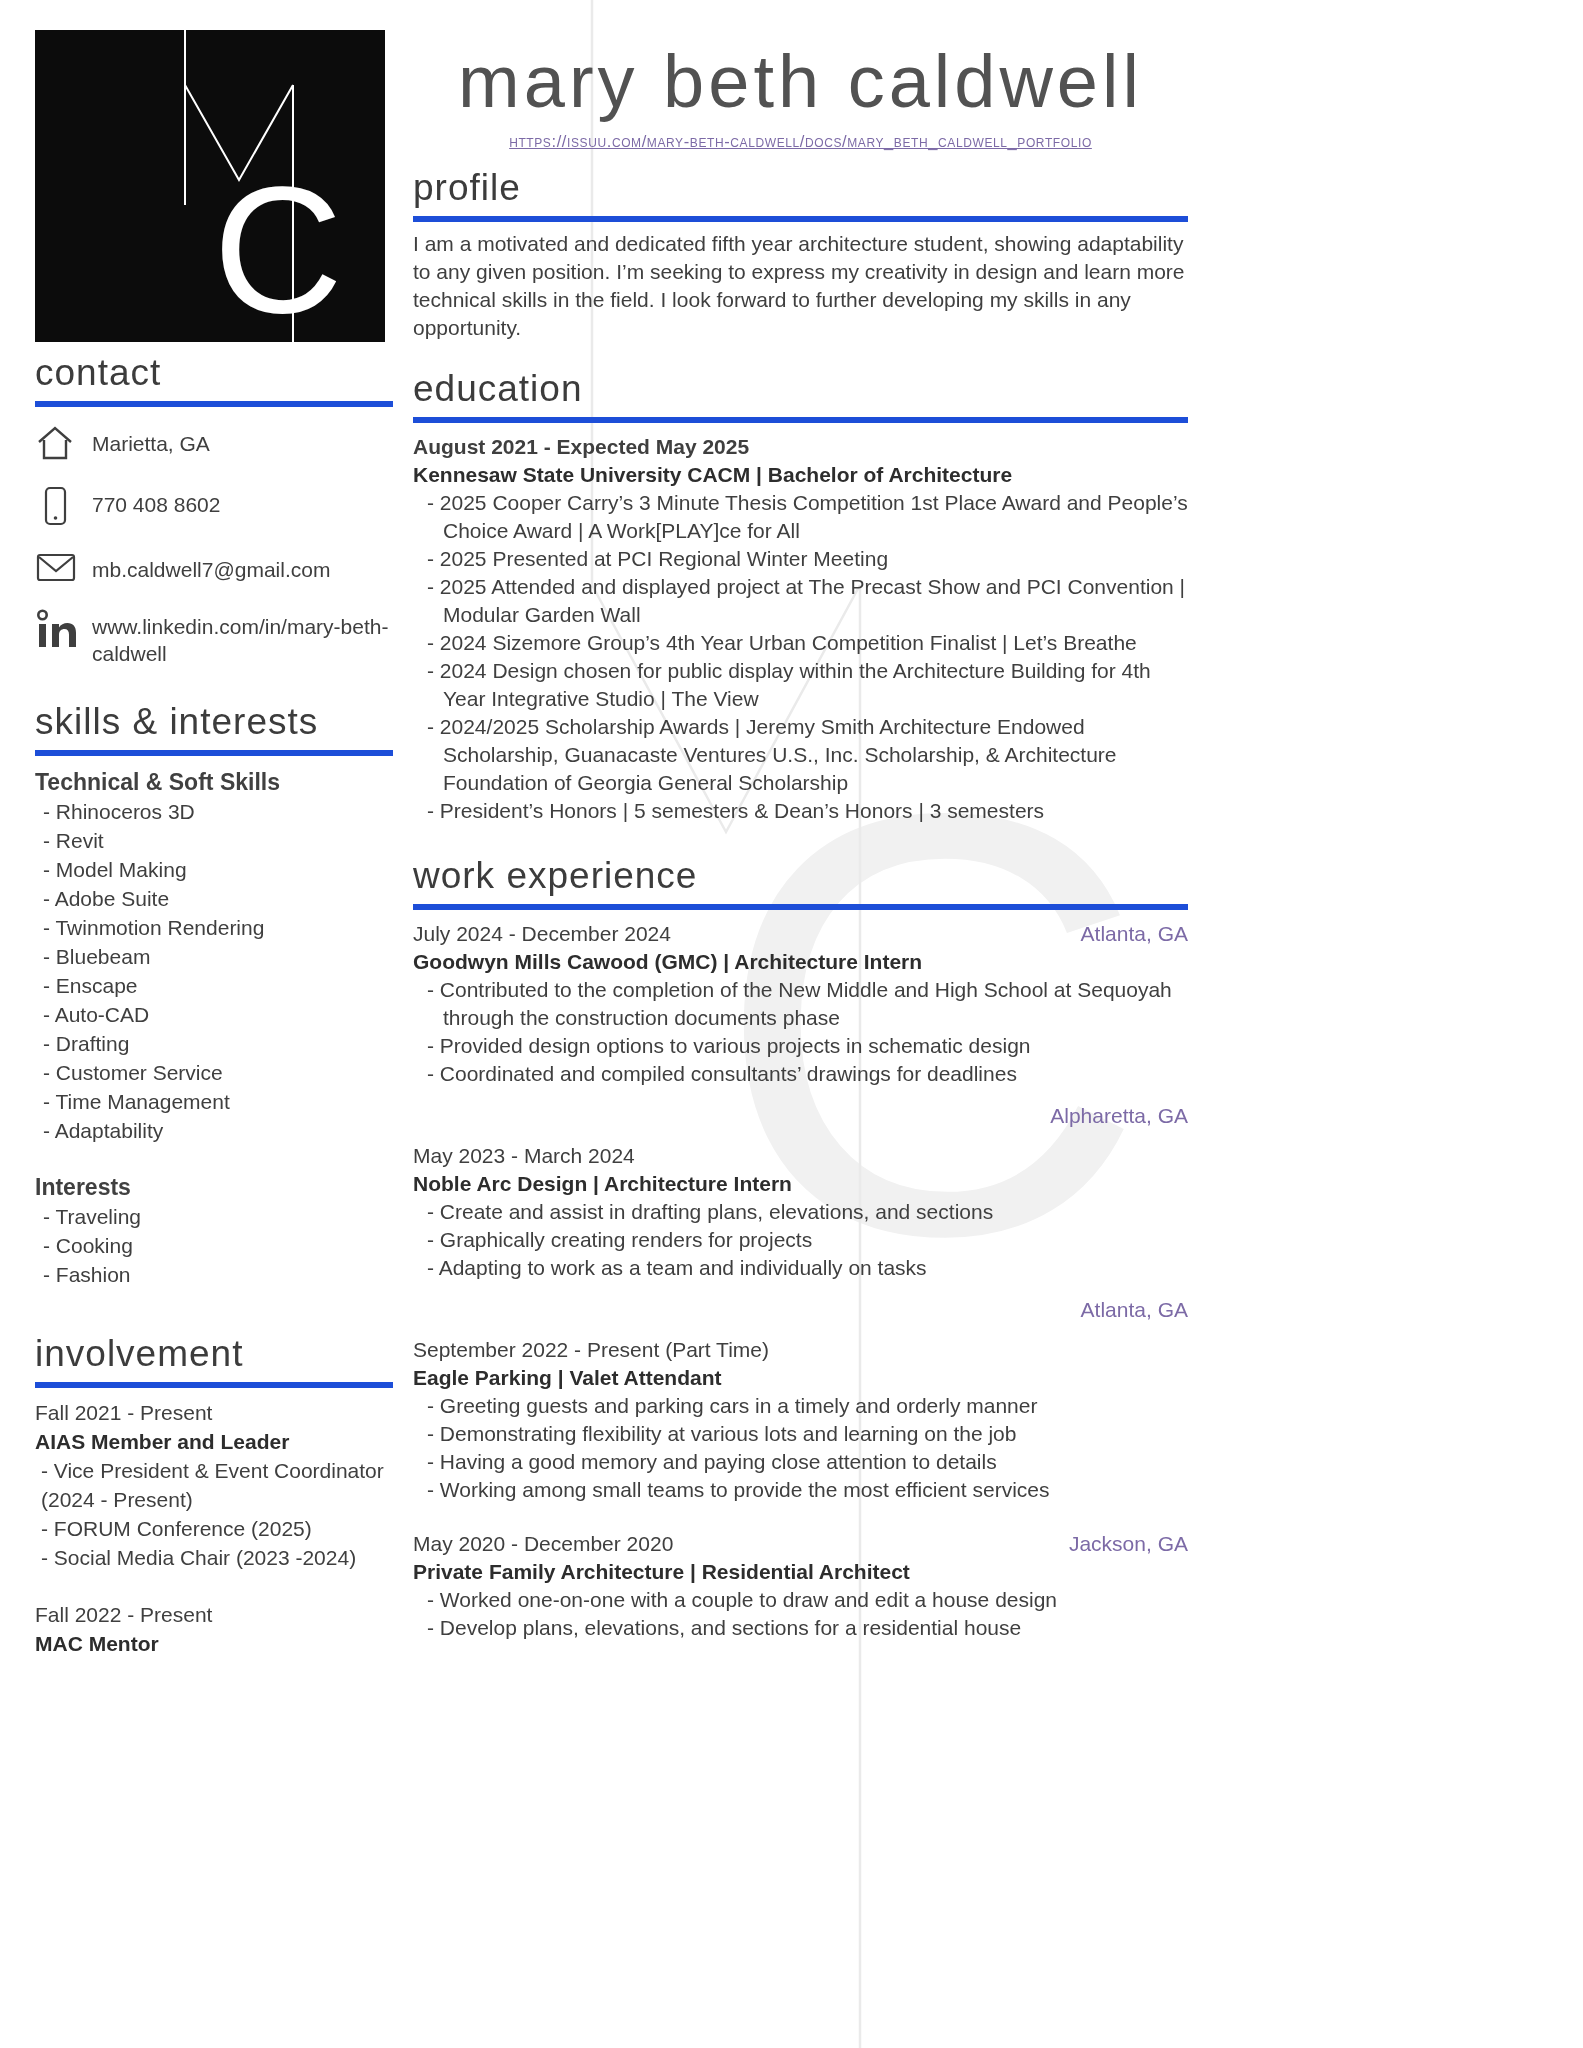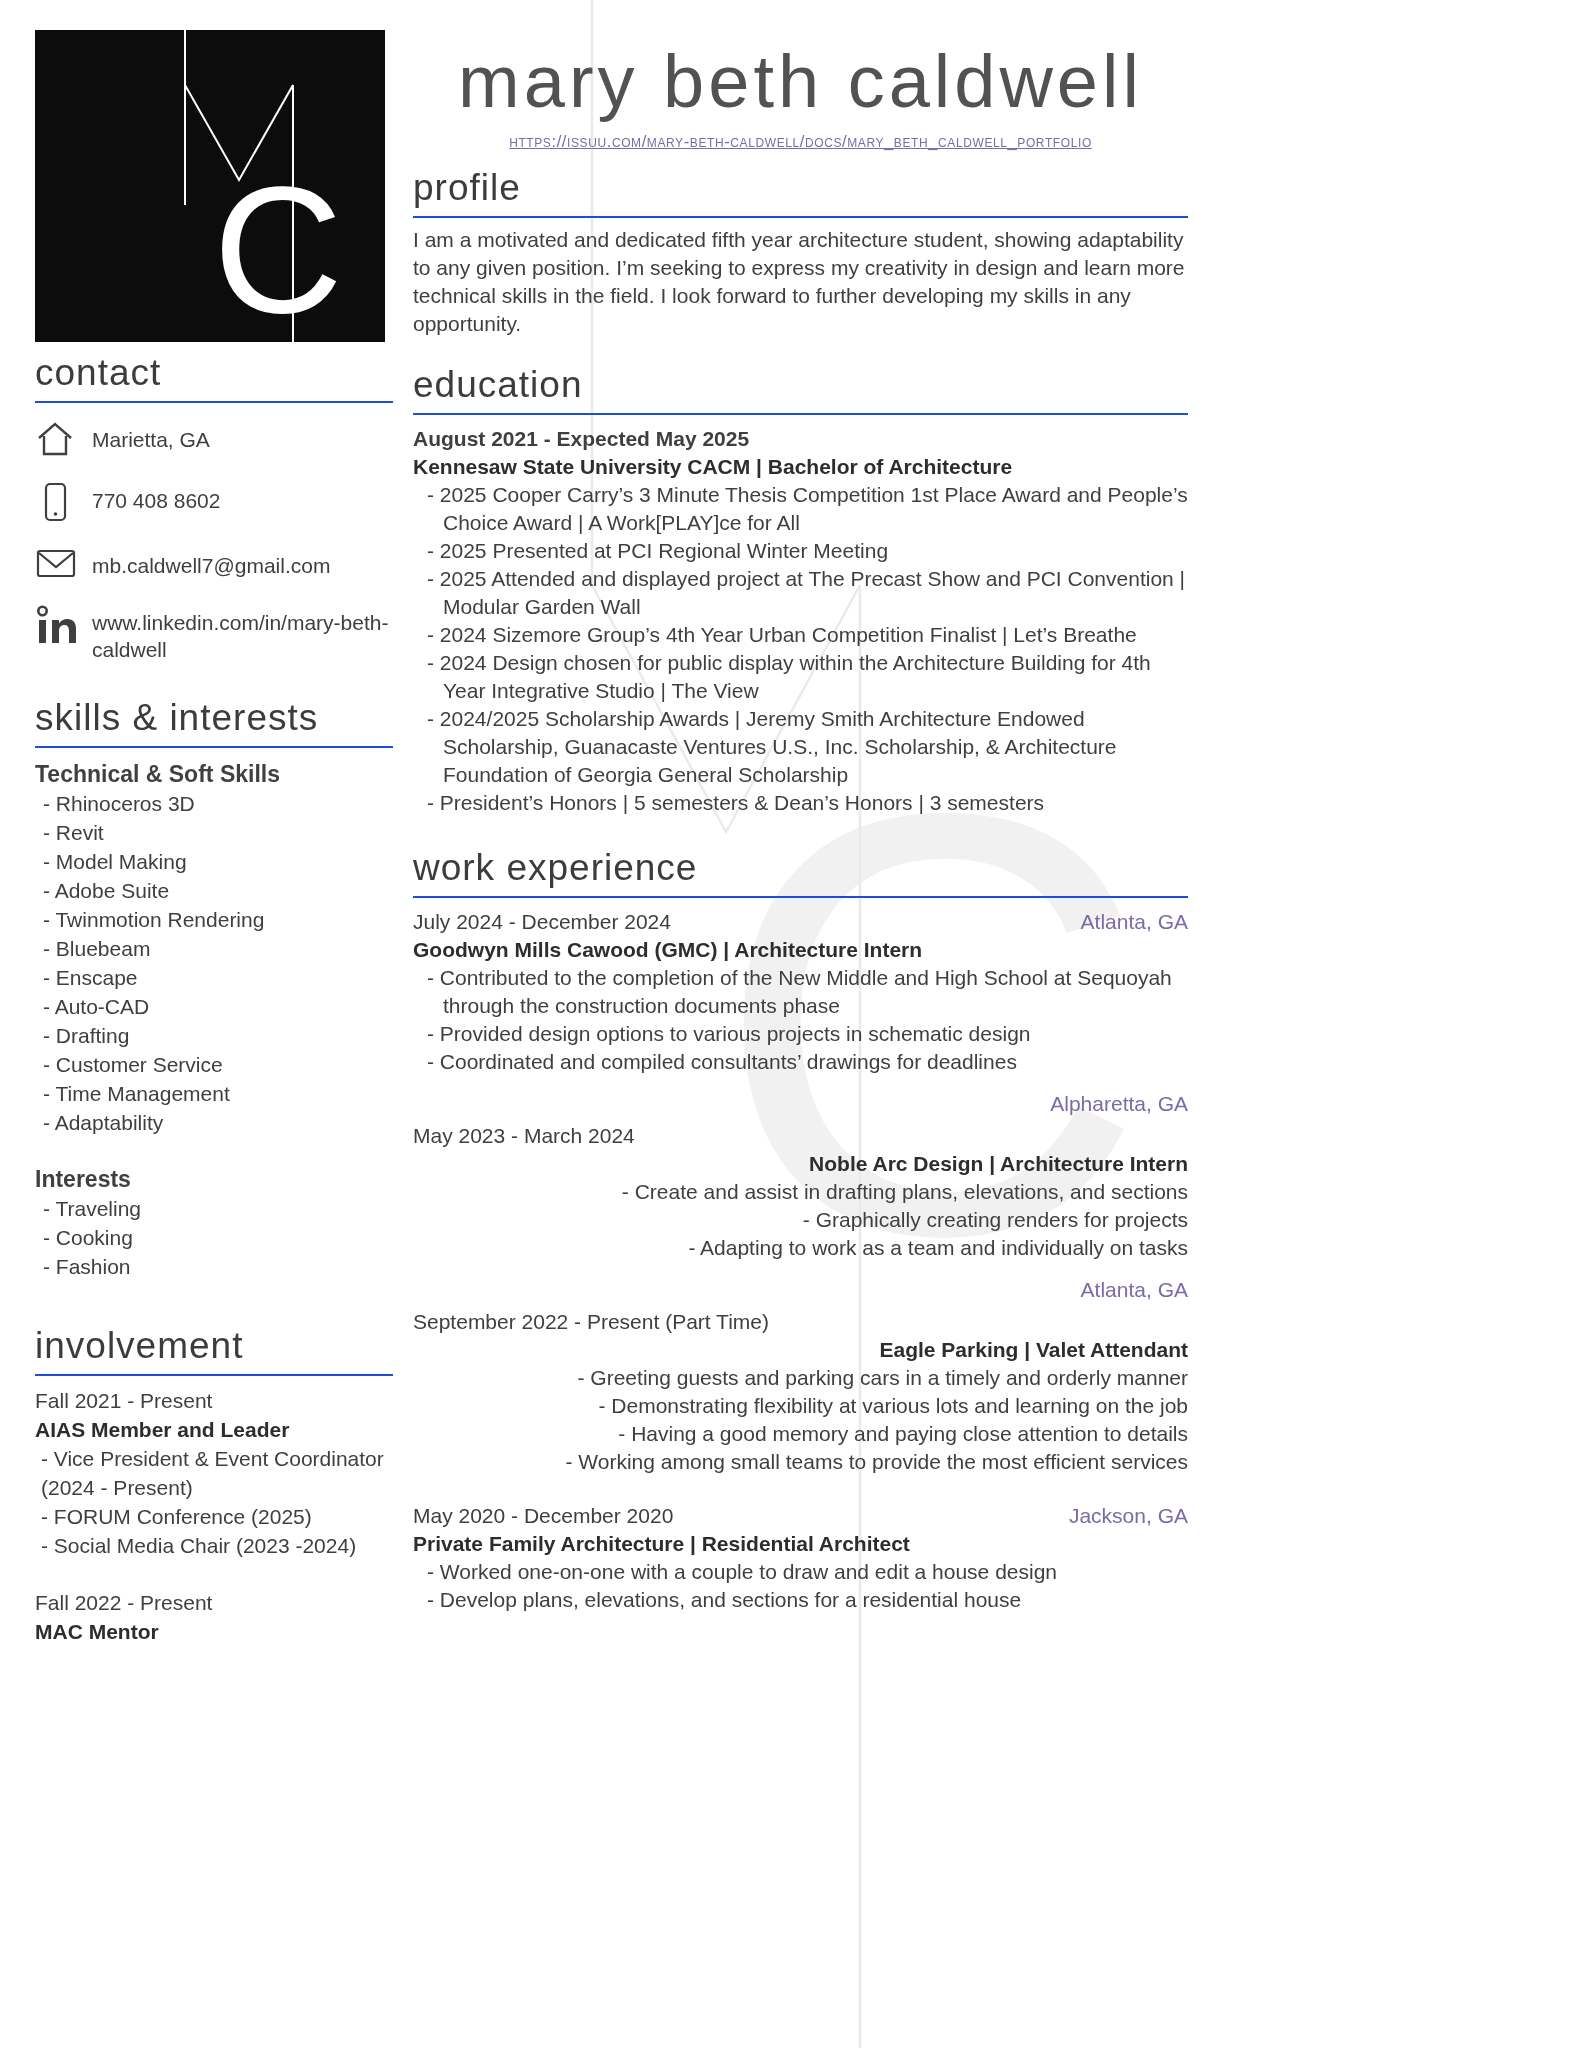--- a/index.html
+++ b/index.html
@@ -13,21 +13,21 @@
   .col-right { position:absolute; left:413px; top:30px; width:775px; z-index:1; }
   .col-left  { position:absolute; left:35px;  top:352px; width:358px; z-index:1; }
 
   .name { margin-top:12px; text-align:center; font-size:74px; font-weight:400;
           letter-spacing:4px; color:#525252; line-height:80px; }
   .url  { display:block; text-align:center; margin-top:10px; font-size:16.5px;
           letter-spacing:.6px; color:#7c6aa6; font-variant:small-caps;
           text-decoration:underline; cursor:pointer; }
 
   .sec { font-size:37px; font-weight:400; color:#3c3c3c; letter-spacing:1px;
-         padding-bottom:7px; border-bottom:2px solid #1d4ed8; line-height:42px; }
+         padding-bottom:7px; border-bottom:6px solid #1d4ed8; line-height:42px; }
   .sec-profile   { margin-top:16px; }
   .sec-education { margin-top:26px; }
   .sec-work      { margin-top:30px; }
   .sec-skills    { margin-top:34px; }
   .sec-involve   { margin-top:44px; }
 
   .para { margin-top:8px; font-size:21px; line-height:28px; }
 
   .plain { font-size:21px; line-height:28px;font-weight:bold; }
   .bold-line { font-size:21px; line-height:28px; font-weight:700; color:#2d2d2d; }
@@ -35,21 +35,21 @@
 
   .edu-dates { margin-top:10px; }
 
   .job { margin-top:26px; }
   .job-first { margin-top:10px; }
   .jobhead { display:flex; justify-content:space-between; align-items:baseline;
              font-size:21px; line-height:28px; }
   .loc { color:#7c6aa6; }
   .loc-line { margin-top:14px; text-align:right; color:#7c6aa6;
               font-size:21px; line-height:28px; }
-  .job-after-loc { margin-top:4px;text-align:right; }
+  .job-after-loc { margin-top:12px; }
 
   .crow { display:flex; align-items:flex-start; margin-top:18px; }
   .crow-first { margin-top:16px; }
   .cicon { width:57px; flex:none; padding-top:1px; }
   .ctext { font-size:21px; line-height:27px; padding-top:7px; }
 
   .sub { margin-top:12px; font-size:23px; line-height:29px; font-weight:600; color:#404040; }
   .sub-interests { margin-top:28px; }
   .skill { font-size:21px; line-height:29px; padding-left:8px; }
 

